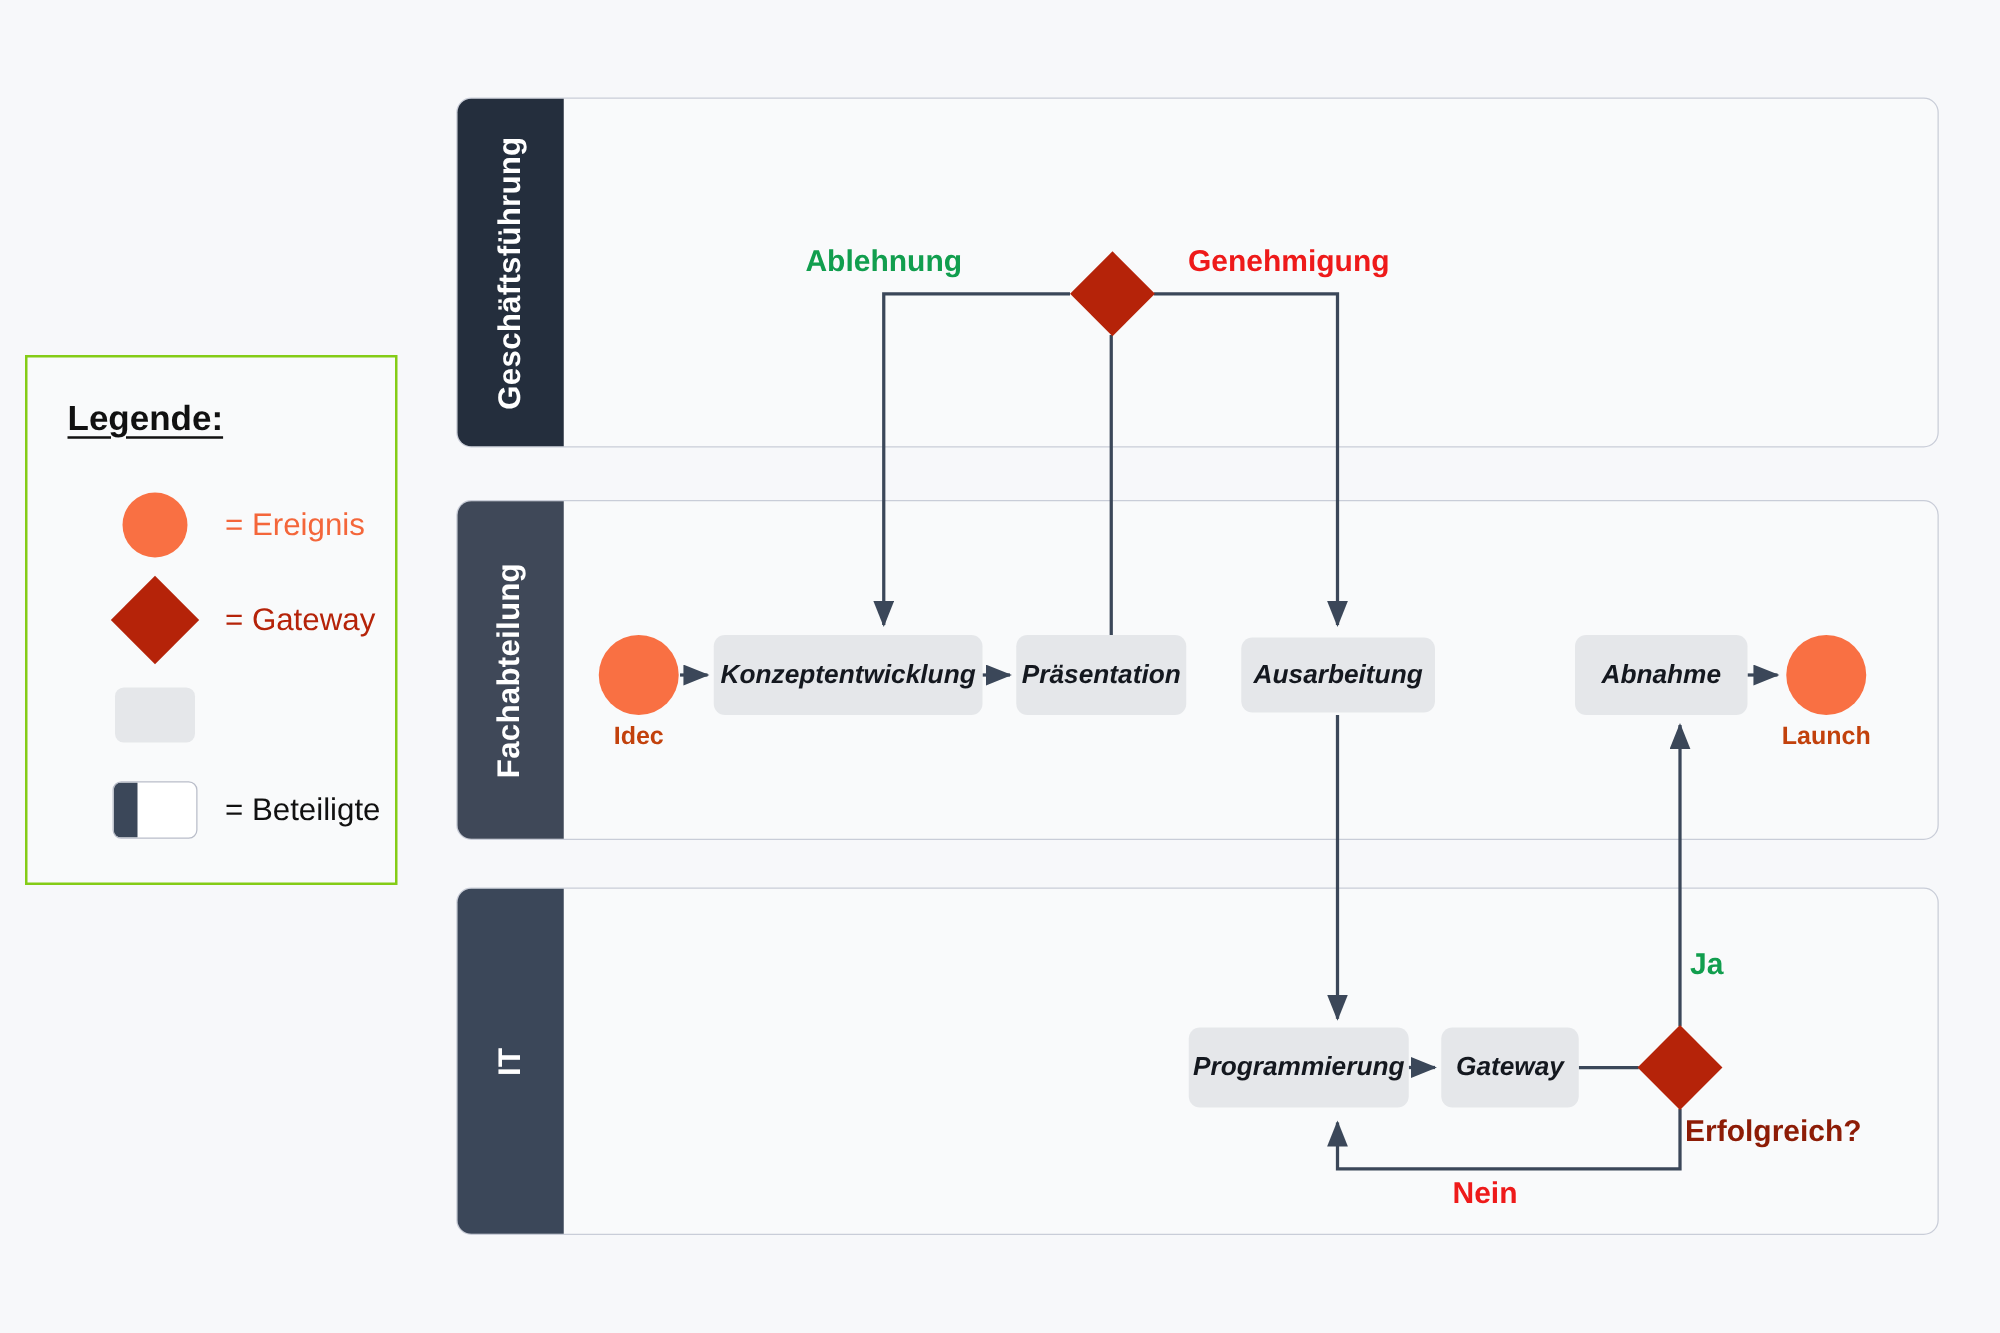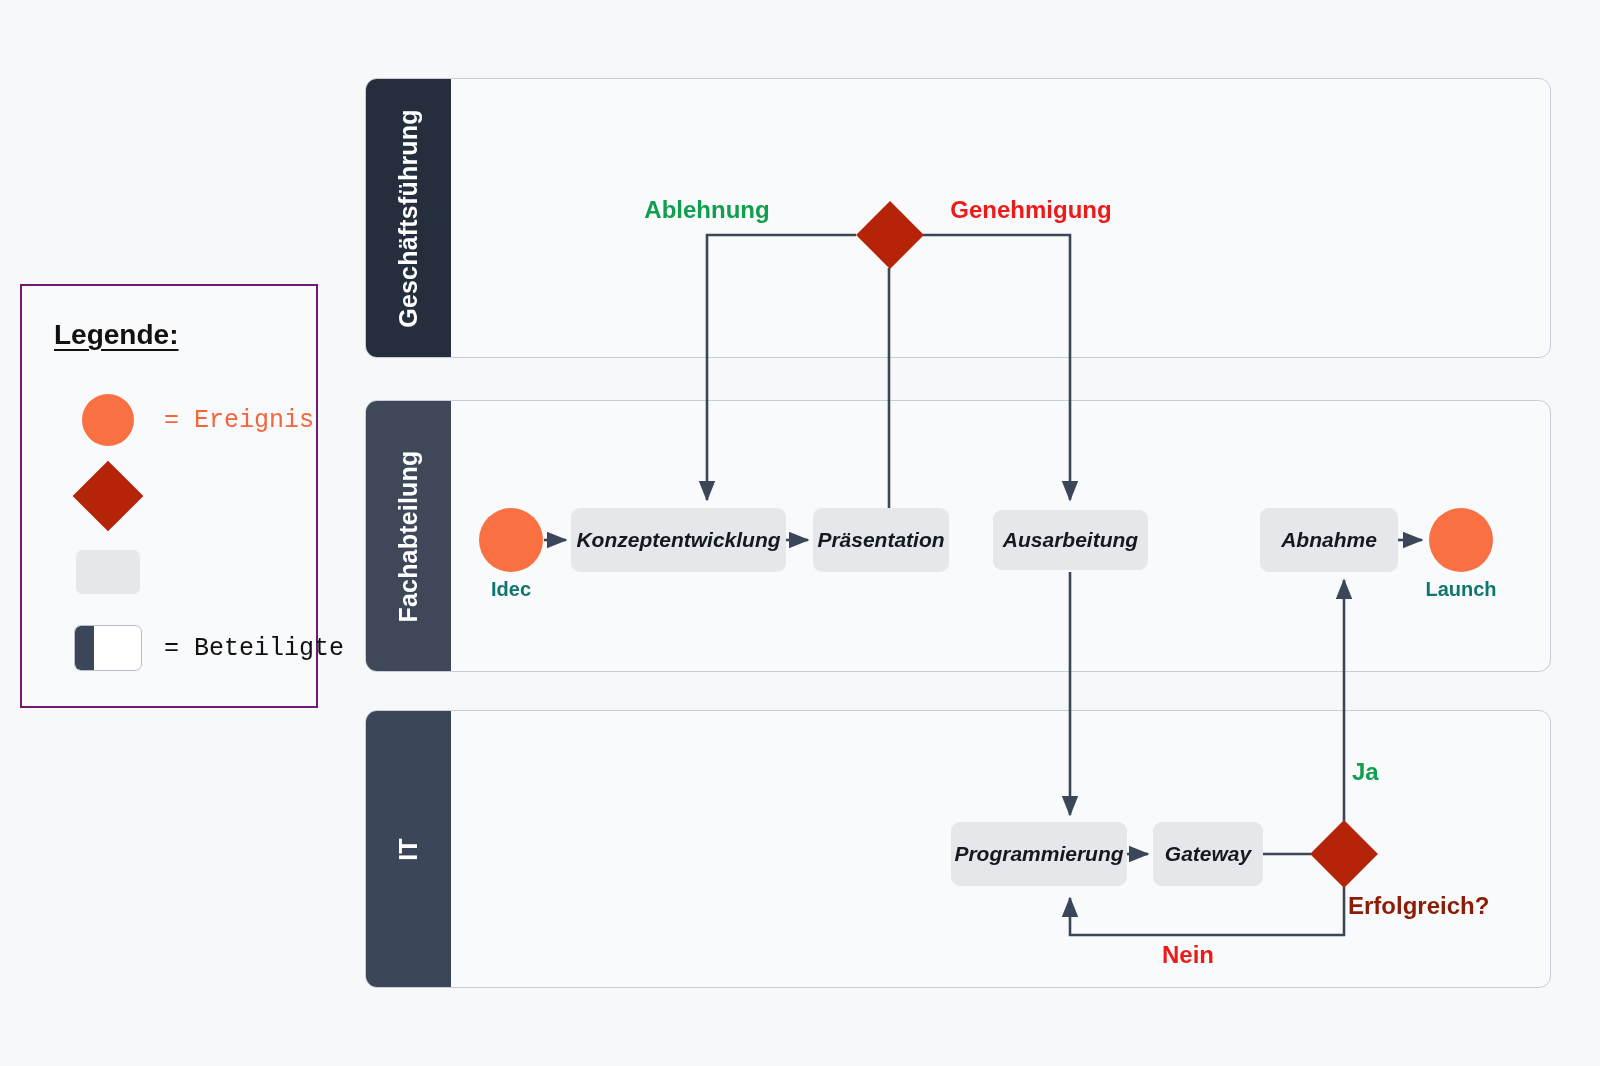--- a/index.html
+++ b/index.html
@@ -8,28 +8,28 @@
     background:#f7f8fa;
     font-family:"Liberation Sans","DejaVu Sans",sans-serif;
     overflow:hidden;
     position:relative;
   }
   #stage{position:absolute;left:0;top:0;width:1600px;height:1066px;}
 
   
   .legend{
     position:absolute;left:20px;top:284px;width:298px;height:424px;
-    background:#f9fafb;border:2px solid #701a75;box-sizing:border-box;
+    background:#f9fafb;border:2px solid #84cc16;box-sizing:border-box;
   }
   .legend-title{
     position:absolute;left:32px;top:33px;
     font-size:28px;font-weight:bold;color:#111;
     text-decoration:underline;text-underline-offset:5px;
   }
-  .legend-row{position:absolute;left:0;width:298px;height:72px;font-family:Liberation Mono, monospace;}
+  .legend-row{position:absolute;left:16px;width:298px;height:72px;}
   .legend-swatch{position:absolute;left:50px;top:0;width:72px;height:72px;}
   .legend-label{
     position:absolute;left:142px;top:0;height:72px;
     display:flex;align-items:center;font-size:25px;white-space:nowrap;
   }
   .sw-circle{width:52px;height:52px;border-radius:50%;background:#f97043;margin:10px 0 0 10px;}
   .sw-diamond{width:50px;height:50px;background:#b52309;margin:11px 0 0 11px;transform:rotate(45deg);}
   .sw-activity{width:64px;height:44px;background:#e5e7ea;border-radius:7px;margin:14px 0 0 4px;}
   .sw-lane{
     width:68px;height:46px;background:#ffffff;border:1.6px solid #b9bdc9;
@@ -67,21 +67,21 @@
     background:#e5e7ea;border-radius:9px;
     display:flex;align-items:center;justify-content:center;
     color:#14181f;font-size:21px;font-weight:bold;white-space:nowrap;
     box-sizing:border-box;
   }
   .event{
     width:64px;height:64px;border-radius:50%;background:#f97043;
   }
   .event-label{
     position:absolute;width:160px;text-align:center;
-    color:#0f766e;font-size:20px;font-weight:bold;white-space:nowrap;
+    color:#c2410c;font-size:20px;font-weight:bold;white-space:nowrap;
   }
   .gateway{
     width:48px;height:48px;background:#b52309;transform:rotate(45deg);
   }
   .flow-label{position:absolute;font-size:24px;font-weight:bold;white-space:nowrap;}
   svg.edges{position:absolute;left:0;top:0;width:1600px;height:1066px;pointer-events:none;}
 </style>
 </head>
 <body>
 
@@ -94,20 +94,21 @@
       <div class="legend-swatch">
           <div class="sw-circle"></div>
         </div>
       <div class="legend-label" style="color:#f4663a">= Ereignis</div>
     </div>
 
     <div class="legend-row" style="top:174px">
       <div class="legend-swatch">
           <div class="sw-diamond"></div>
         </div>
+      <div class="legend-label" style="color:#b52309">= Gateway</div>
     </div>
 
     <div class="legend-row" style="top:250px">
       <div class="legend-swatch">
           <div class="sw-activity"></div>
         </div>
     </div>
 
     <div class="legend-row" style="top:326px">
       <div class="legend-swatch">

